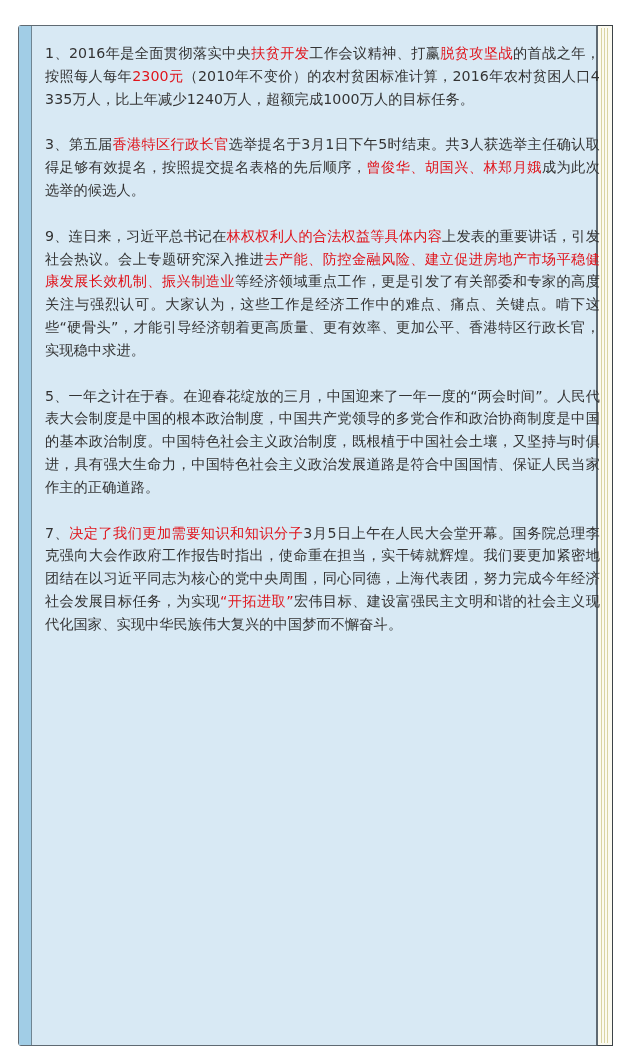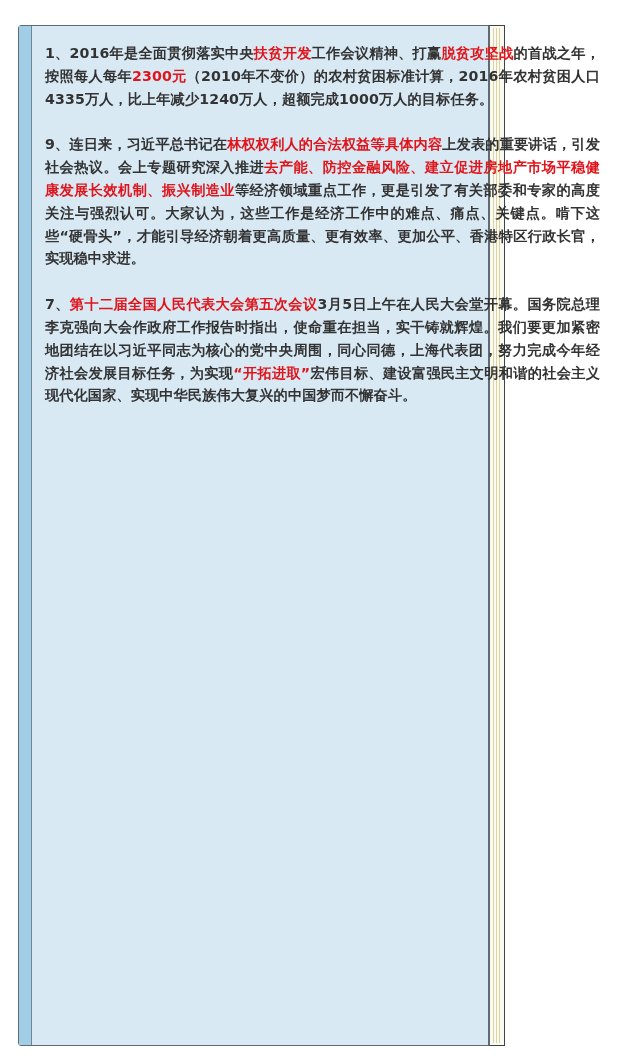--- a/index.html
+++ b/index.html
@@ -11,27 +11,26 @@
       width: 640px;
       height: 1056px;
       position: relative;
       overflow: hidden;
       font-family: "DejaVu Sans", "Liberation Sans", sans-serif;
     }
     .frame {
       position: absolute;
       left: 18px;
       top: 25px;
-      width: 487px;
+      width: 595px;
       height: 1021px;
       box-sizing: border-box;
       border: 1px solid #5f6a72;
       border-radius: 3px 0 0 3px;
       background: #d8e9f4;
-      font-weight: bold;
     }
     .left-strip {
       position: absolute;
       left: 0;
       top: 0;
       bottom: 0;
       width: 12px;
       background: #a1cde6;
       border-right: 1px solid #6f8592;
     }
@@ -79,16 +78,18 @@
 <div class="frame">
   <div class="left-strip"></div>
   <div class="right-strip">
     <div class="line" style="left:3px"></div>
     <div class="line" style="left:6px"></div>
     <div class="line" style="left:9px"></div>
   </div>
 
   <div class="content" id="content">
       <p class="para"><span>1、2016年是全面贯彻落实中央</span><span class="red">扶贫开发</span><span>工作会议精神、打赢</span><span class="red">脱贫攻坚战</span><span>的首战之年，按照每人每年</span><span class="red">2300元</span><span>（2010年不变价）的农村贫困标准计算，2016年农村贫困人口4335万人，比上年减少1240万人，超额完成1000万人的目标任务。</span></p>
+      <p class="para"><span>3、第五届</span><span class="red">香港特区行政长官</span><span>选举提名于3月1日下午5时结束。共3人获选举主任确认取得足够有效提名，按照提交提名表格的先后顺序，</span><span class="red">曾俊华、胡国兴、林郑月娥</span><span>成为此次选举的候选人。</span></p>
       <p class="para"><span>9、连日来，习近平总书记在</span><span class="red">林权权利人的合法权益等具体内容</span><span>上发表的重要讲话，引发社会热议。会上专题研究深入推进</span><span class="red">去产能、防控金融风险、建立促进房地产市场平稳健康发展长效机制、振兴制造业</span><span>等经济领域重点工作，更是引发了有关部委和专家的高度关注与强烈认可。大家认为，这些工作是经济工作中的难点、痛点、关键点。啃下这些“硬骨头”，才能引导经济朝着更高质量、更有效率、更加公平、香港特区行政长官，实现稳中求进。</span></p>
-      <p class="para"><span>7、</span><span class="red">第十二届全国人民代表大会第五次会议</span><span>3月5日上午在人民大会堂开幕。国务院总理李克强向大会作政府工作报告时指出，使命重在担当，实干铸就辉煌。我们要更加紧密地团结在以习近平同志为核心的党中央周围，同心同德，上海代表团，努力完成今年经济社会发展目标任务，为实现</span><span class="red">“开拓进取”</span><span>宏伟目标、建设富强民主文明和谐的社会主义现代化国家、实现中华民族伟大复兴的中国梦而不懈奋斗。</span></p>
+      <p class="para"><span>5、一年之计在于春。在迎春花绽放的三月，中国迎来了一年一度的“两会时间”。人民代表大会制度是中国的根本政治制度，中国共产党领导的多党合作和政治协商制度是中国的基本政治制度。中国特色社会主义政治制度，既根植于中国社会土壤，又坚持与时俱进，具有强大生命力，中国特色社会主义政治发展道路是符合中国国情、保证人民当家作主的正确道路。</span></p>
+      <p class="para"><span>7、</span><span class="red">决定了我们更加需要知识和知识分子</span><span>3月5日上午在人民大会堂开幕。国务院总理李克强向大会作政府工作报告时指出，使命重在担当，实干铸就辉煌。我们要更加紧密地团结在以习近平同志为核心的党中央周围，同心同德，上海代表团，努力完成今年经济社会发展目标任务，为实现</span><span class="red">“开拓进取”</span><span>宏伟目标、建设富强民主文明和谐的社会主义现代化国家、实现中华民族伟大复兴的中国梦而不懈奋斗。</span></p>
     </div>
 </div>
 
 </body></html>

